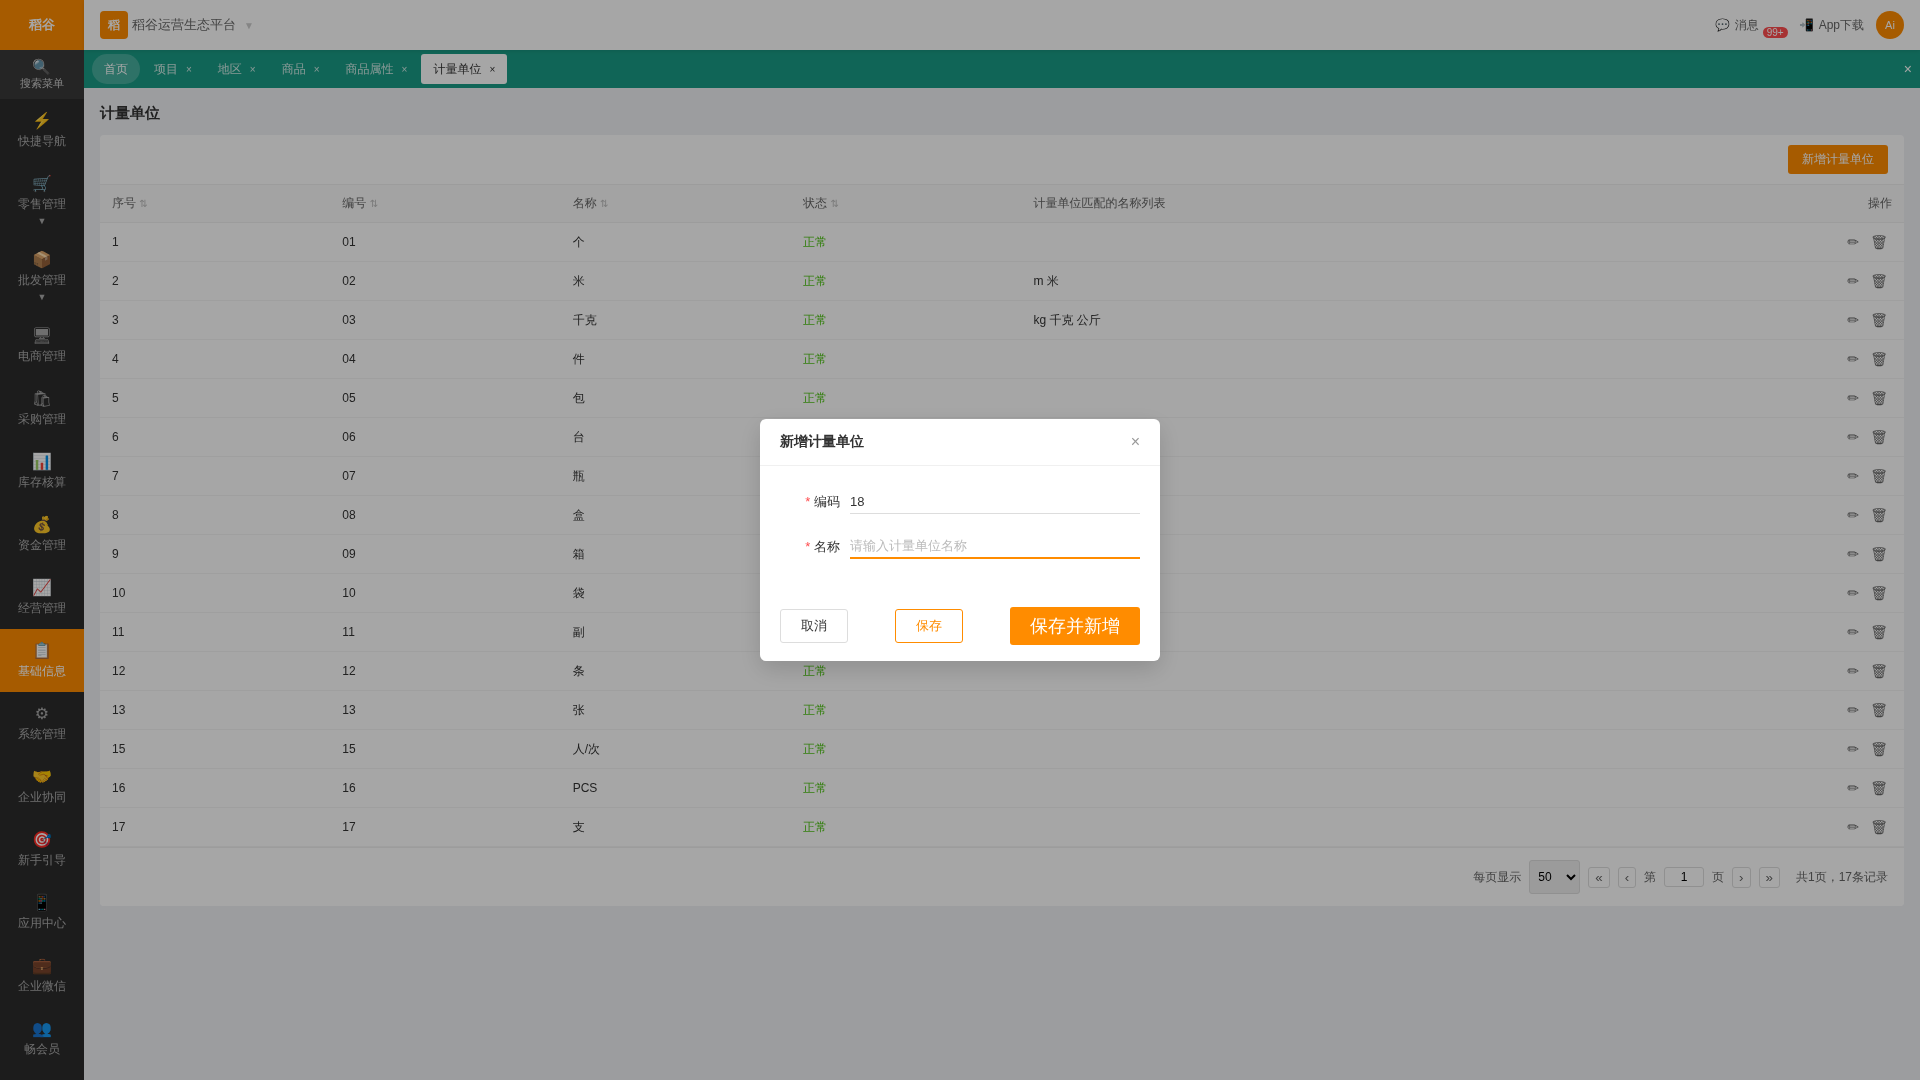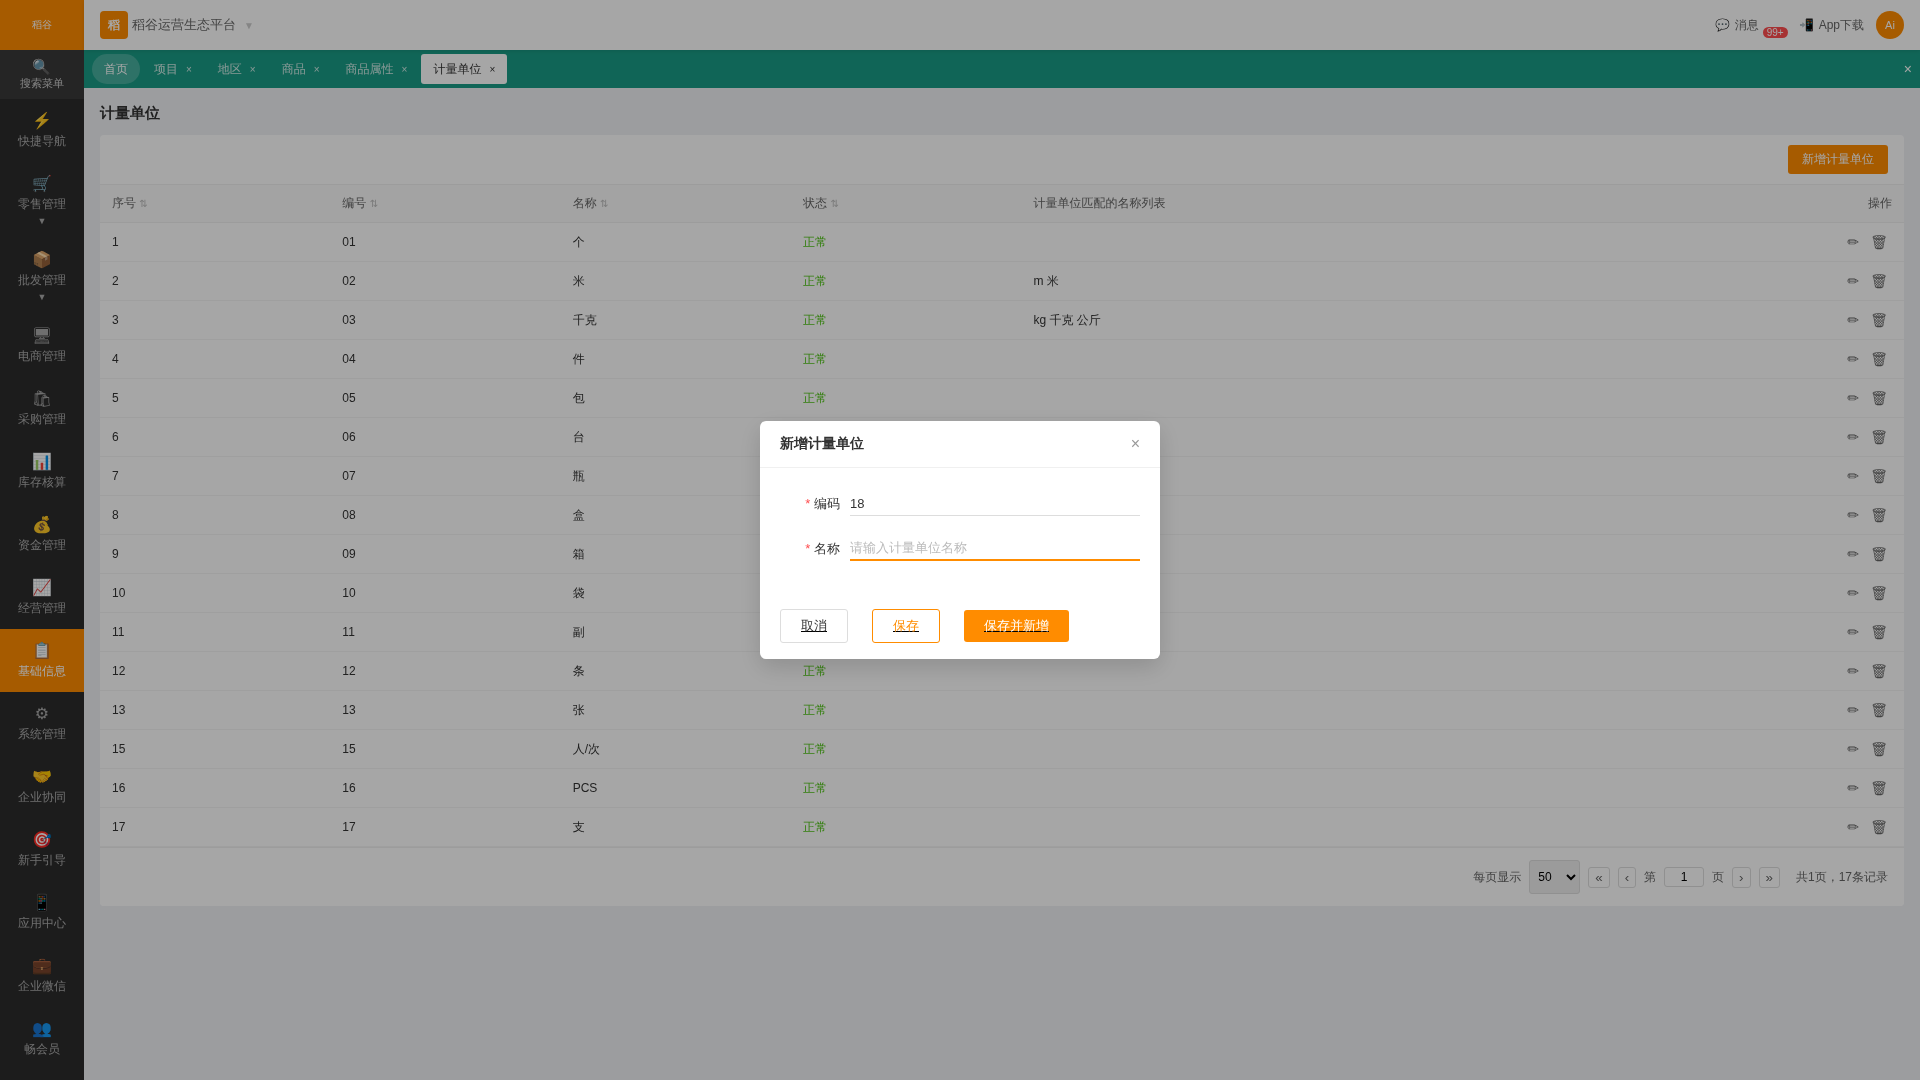--- a/index.html
+++ b/index.html
@@ -62,32 +62,32 @@
     .modal-header { padding: 14px 20px; display: flex; align-items: center; justify-content: space-between; border-bottom: 1px solid #f0f0f0; }
     .modal-title { font-size: 14px; font-weight: bold; color: #333; }
     .modal-close { cursor: pointer; color: #999; font-size: 16px; background: none; border: none; }
     .modal-body { padding: 24px 20px 16px; }
     .form-row { display: flex; align-items: center; margin-bottom: 20px; }
     .form-label { width: 60px; text-align: right; font-size: 13px; color: #333; margin-right: 10px; flex-shrink: 0; }
     .form-label.required::before { content: "* "; color: #ff4d4f; }
     .form-input { flex: 1; border: none; border-bottom: 1px solid #ddd; padding: 4px 0; font-size: 13px; outline: none; color: #333; }
     .form-input.active-input { border-bottom: 2px solid #ff8c00; }
     .form-input::placeholder { color: #bbb; }
-    .modal-footer { padding: 12px 20px 16px; display: flex; align-items: center; justify-content: flex-start; gap: 24px; text-decoration: underline; }
+    .modal-footer { padding: 12px 20px 16px; display: flex; align-items: center; justify-content: space-between; gap: 8px; }
     .btn-cancel { background: #fff; color: #333; border: 1px solid #ddd; padding: 7px 20px; border-radius: 3px; cursor: pointer; font-size: 13px; }
     .btn-save { background: #fff; color: #ff8c00; border: 1px solid #ff8c00; padding: 7px 20px; border-radius: 3px; cursor: pointer; font-size: 13px; }
-    .btn-save-add { background: #ff8c00; color: white; border: none; padding: 7px 20px; border-radius: 3px; cursor: pointer; font-size: 13px; }
+    .btn-save-add { background: #ff8c00; color: white; border: none; padding: 7px 20px; border-radius: 3px; cursor: pointer; font-size: 18px; }
   </style>
 </head>
 <body>
 
 <div class="sidebar">
   <div class="sidebar-logo">
     <div>
-      <div style="font-size:10px;font-weight:normal;">稻谷</div>
+      <div style="font-size:13px;font-weight:bold;">稻谷</div>
     </div>
   </div>
 
   <div class="sidebar-search">
     <div style="font-size:15px;">🔍</div>
     <div style="font-size:11px;">搜索菜单</div>
   </div>
 
   <div class="sidebar-item">
     <div class="icon">⚡</div>

